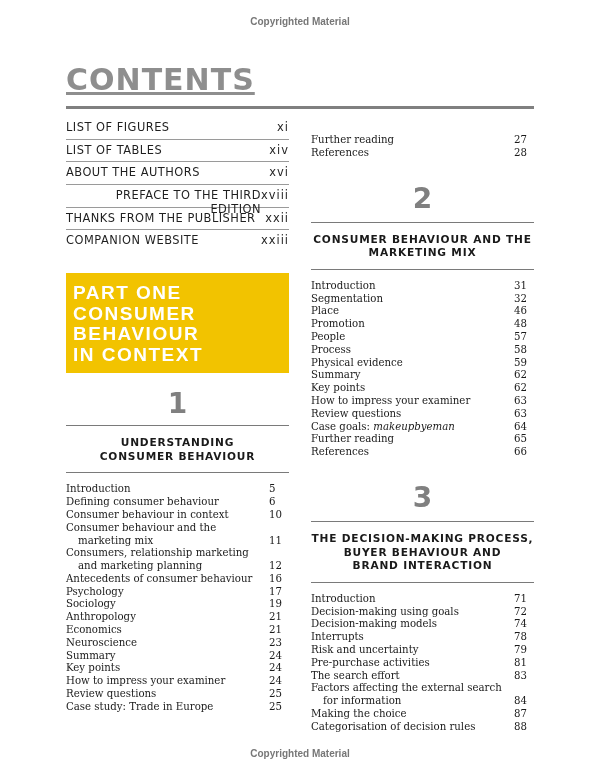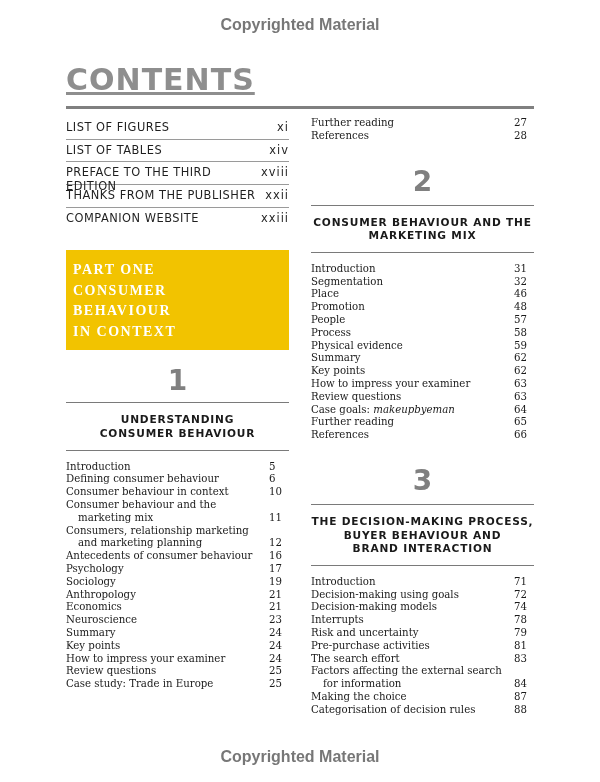--- a/index.html
+++ b/index.html
@@ -1,31 +1,31 @@
 <!DOCTYPE html>
 <html><head>
 <meta charset="utf-8">
 <style>
   html, body { margin: 0; padding: 0; background: #ffffff; }
   body { width: 600px; height: 782px; position: relative; overflow: hidden; font-family: "DejaVu Sans", sans-serif; color: #1a1a1a; }
-  .copyright { position: absolute; left: 0; width: 600px; text-align: center; font-family: "Liberation Sans", sans-serif; font-weight: bold; font-size: 16px; color: #777; }
+  .copyright { position: absolute; left: 0; width: 600px; text-align: center; font-family: "Liberation Sans", sans-serif; font-weight: bold; font-size: 10px; color: #777; }
   .copyright.top { top: 16px; }
   .copyright.bottom { top: 748px; }
   .page-title { position: absolute; left: 66px; top: 62px; font-family: "DejaVu Sans", sans-serif; font-weight: bold; font-size: 30px; letter-spacing: 1px; color: #8e8e8e; margin: 0; text-decoration: underline; }
   .title-rule { position: absolute; left: 66px; top: 106px; width: 468px; height: 3px; background: #808080; }
 
   .col-left { position: absolute; left: 66px; top: 117px; width: 223px; }
-  .col-right { position: absolute; left: 311px; top: 117px; width: 223px; }
+  .col-right { position: absolute; left: 311px; top: 134px; width: 223px; }
 
   .front-list { margin: 0; padding: 0; list-style: none; }
-  .front-item { display: flex; justify-content: space-between; align-items: baseline; height: 22.7px; border-bottom: 1px solid #9a9a9a; font-family: "DejaVu Sans", sans-serif; font-size: 11.4px; letter-spacing: 0.5px; color: #1f1f1f; box-sizing: border-box; padding-top: 3px; }
+  .front-item { display: flex; justify-content: space-between; align-items: baseline; height: 22.7px; border-bottom: 1px solid #9a9a9a; font-family: "DejaVu Sans", sans-serif; font-size: 11.4px; letter-spacing: 0.5px; color: #1f1f1f; box-sizing: border-box; padding-top: 3px; text-align: right; }
   .front-item .num { letter-spacing: 1px; }
 
   .part-box { margin-top: 20px; background: #f2c300; height: 100px; box-sizing: border-box; padding: 10px 0 0 7px; }
-  .part-box div { color: #ffffff; font-weight: bold; font-size: 14px; line-height: 20.5px; letter-spacing: 1.5px; font-family: Liberation Serif, serif; }
+  .part-box div { color: #ffffff; font-weight: bold; font-size: 19px; line-height: 20.5px; letter-spacing: 1.5px; font-family: Liberation Sans, sans-serif; }
 
   .chapter-num { text-align: center; font-family: "DejaVu Sans", sans-serif; font-weight: bold; font-size: 28px; color: #808080; line-height: 34px; }
   .chap-rule { height: 1px; background: #7a7a7a; }
   .chap-title { text-align: center; font-family: "DejaVu Sans", sans-serif; font-weight: bold; font-size: 10.6px; letter-spacing: 0.8px; line-height: 13.6px; color: #1a1a1a; padding: 10px 0 9px 0; }
 
   .toc { margin: 0; padding: 0; list-style: none; }
   .toc li { display: flex; justify-content: space-between; align-items: flex-end; font-family: "DejaVu Serif", serif; font-size: 10.2px; line-height: 12.8px; color: #1a1a1a; }
   .toc li .t { flex: 1; }
   .toc li .t .sub { display: block; padding-left: 12px; }
   .toc li .p { text-align: left; min-width: 20px; }
@@ -41,20 +41,24 @@
 
 <div class="col-left">
   <ul class="front-list">
     <li class="front-item">
         <span>LIST OF FIGURES</span>
         <span class="num">xi</span>
       </li>
     <li class="front-item">
         <span>LIST OF TABLES</span>
         <span class="num">xiv</span>
+      </li>
+    <li class="front-item">
+        <span>ABOUT THE AUTHORS</span>
+        <span class="num">xvi</span>
       </li>
     <li class="front-item">
         <span>PREFACE TO THE THIRD EDITION</span>
         <span class="num">xviii</span>
       </li>
     <li class="front-item">
         <span>THANKS FROM THE PUBLISHER</span>
         <span class="num">xxii</span>
       </li>
     <li class="front-item" style="border-bottom:none">

